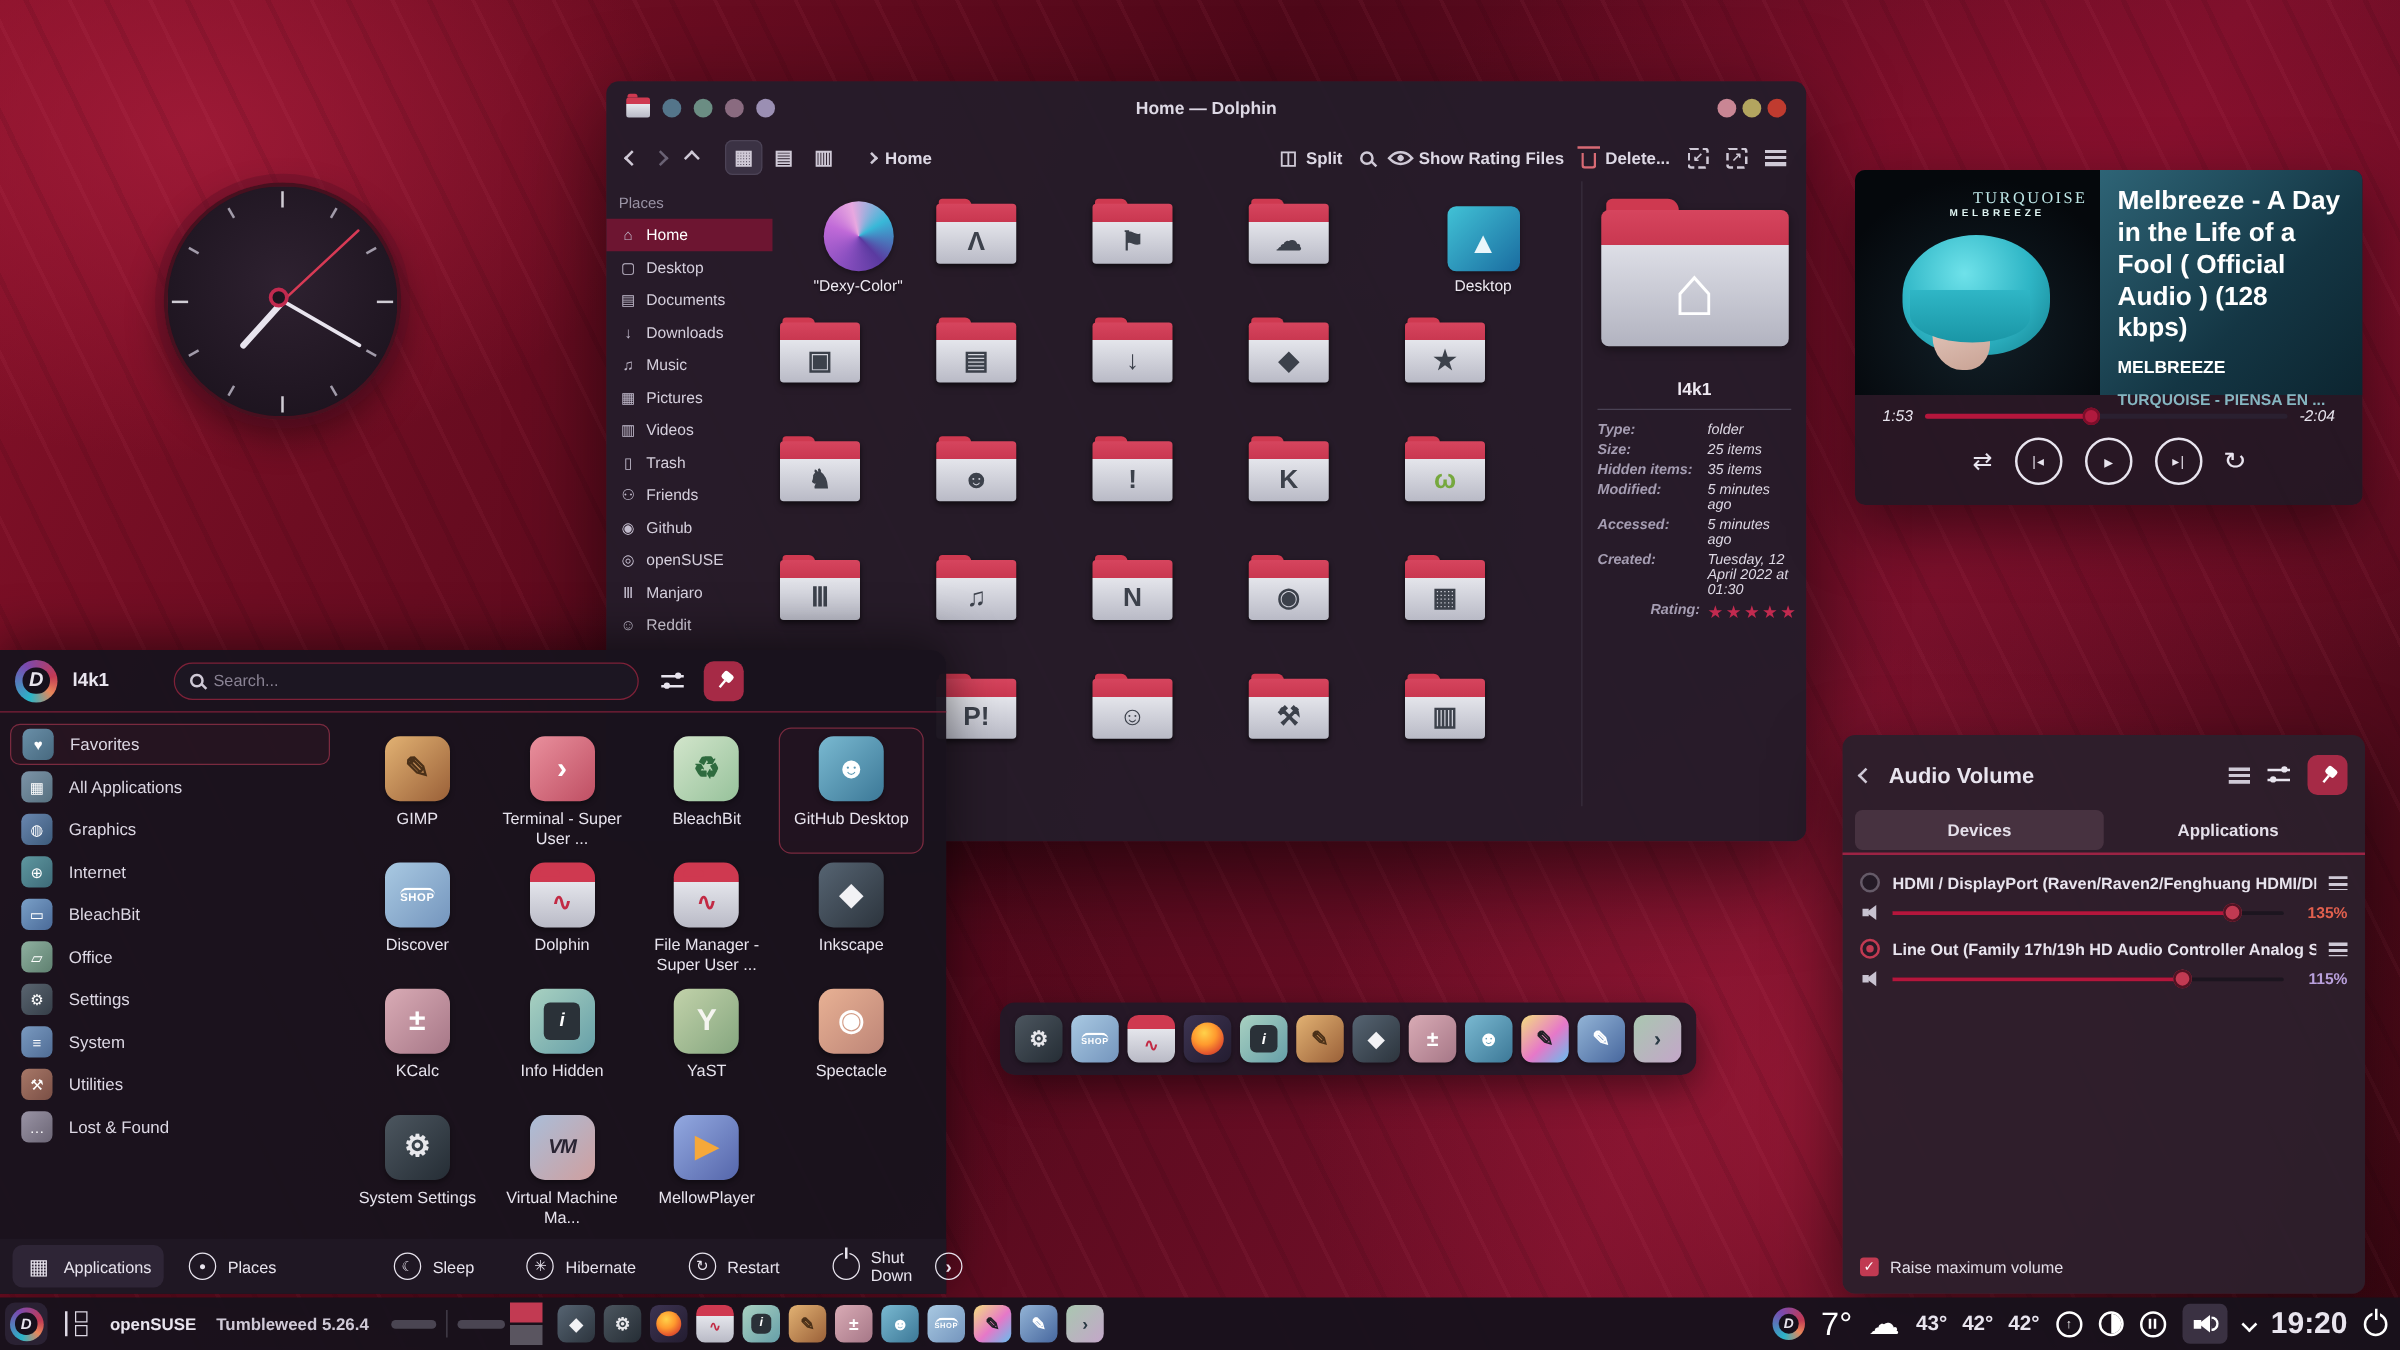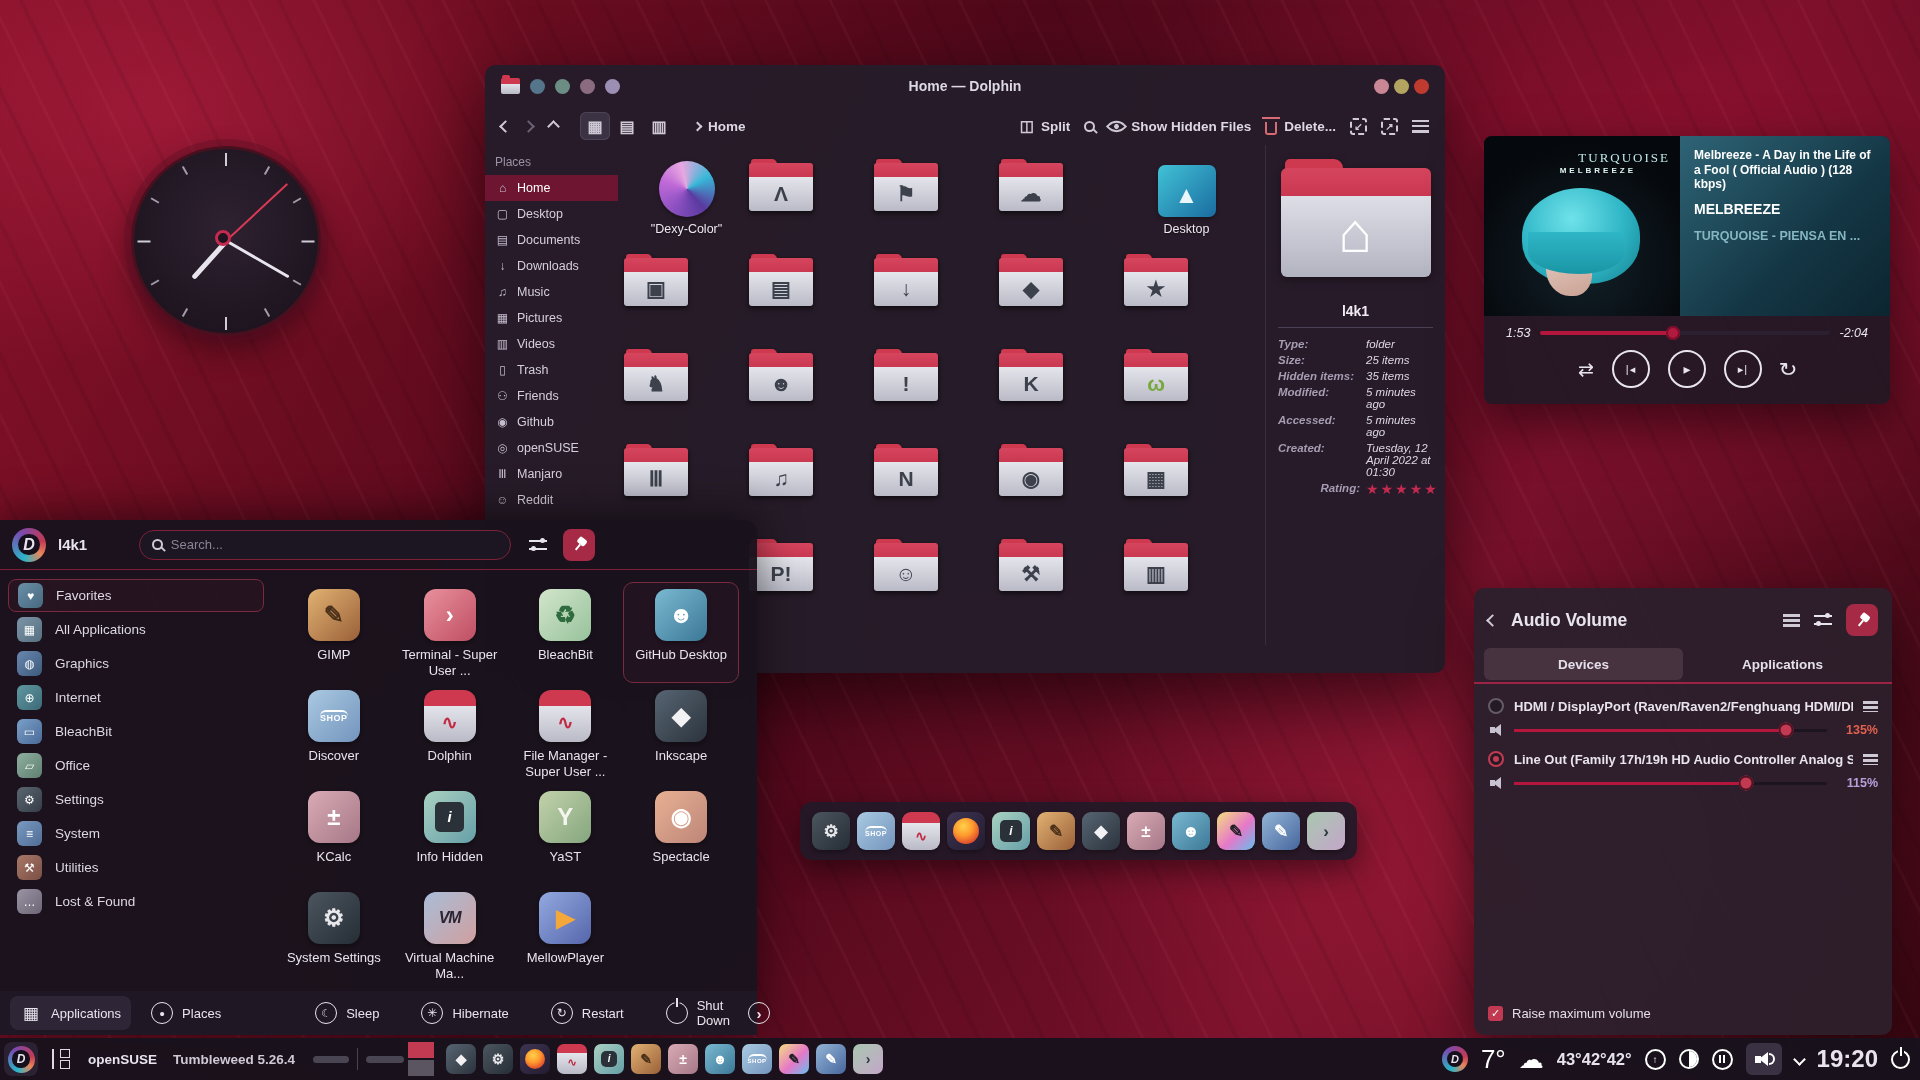--- a/index.html
+++ b/index.html
@@ -109,21 +109,21 @@
 
 #media{left:1484px;top:136px;width:406px;height:268px;border-radius:8px;background:rgba(33,24,36,.92);box-shadow:0 18px 50px rgba(0,0,0,.5);overflow:hidden;color:#e8e4ee}
 .media-top{display:flex;height:180px}
 .album{width:196px;flex:none;background:radial-gradient(circle at 50% 70%,#122028,#05080c 75%);position:relative;overflow:hidden}
 .album .hair{position:absolute;left:38px;top:52px;width:118px;height:96px;border-radius:52% 52% 46% 46%;background:radial-gradient(circle at 42% 32%,#6fe2ea,#2fb6c6 55%,#13808f)}
 .album .face{position:absolute;left:62px;top:108px;width:46px;height:52px;border-radius:46% 54% 40% 52%;background:linear-gradient(160deg,#e8cfc4,#c9a294)}
 .album .fringe{position:absolute;left:44px;top:96px;width:96px;height:42px;border-radius:0 0 48% 52%;background:linear-gradient(180deg,#2fb6c6,#1a96a6)}
 .album .art-title{position:absolute;right:10px;top:14px;font-size:13px;letter-spacing:2px;color:#bfe8e8;font-family:"Liberation Serif",serif}
 .album .art-artist{position:absolute;right:44px;top:30px;font-size:8px;letter-spacing:3px;color:#dff4f2;font-weight:bold}
 .media-info{flex:1;background:linear-gradient(135deg,#2e6476,#143644 60%,#0c2530);padding:12px 14px;display:flex;flex-direction:column}
-.media-title{font-size:12px;font-weight:bold;line-height:1.22;color:#fff}
+.media-title{font-size:21px;font-weight:bold;line-height:1.22;color:#fff}
 .media-artist{font-size:14px;font-weight:bold;margin-top:9px;color:#fff}
 .media-source{font-size:12.5px;font-weight:bold;margin-top:12px;color:#85b6c1}
 .media-progress{display:flex;align-items:center;gap:10px;padding:10px 22px 2px;font-size:12.5px;font-style:italic;color:#e8e4ee}
 .ptrack{flex:1;height:4px;border-radius:2px;background:#2a2030;position:relative}
 .ptrack .fill{position:absolute;left:0;top:0;bottom:0;background:#b5163c;border-radius:2px}
 .ptrack .knob{position:absolute;top:50%;transform:translate(-50%,-50%);width:14px;height:14px;border-radius:50%;background:#b01a3e;box-shadow:inset 0 0 0 2px #7c0e2a}
 .media-controls{display:flex;align-items:center;justify-content:center;gap:18px;padding-top:8px;color:#e8e4ee}
 .mc-glyph{font-size:19px;color:#e8e4ee}
 .shuffle-icon::before{content:"⇄"}
 .repeat-icon::before{content:"↻";display:inline-block;transform:scaleX(1.2)}
@@ -288,21 +288,21 @@
         <span class="chev right" style="width:7px;height:7px"></span>
         <span>Home</span>
       </span>
       <span class="tbtn" style="margin-left:auto">
         <span style="font-size:15px;color:#cfc9d6">◫</span>
         <span>Split</span>
       </span>
       <span class="mag"></span>
       <span class="tbtn">
         <span class="eye"></span>
-        <span>Show Hidden Files</span>
+        <span>Show Rating Files</span>
       </span>
       <span class="tbtn">
         <span class="trash"></span>
         <span>Delete...</span>
       </span>
       <span class="selbox arrow-in"></span>
       <span class="selbox arrow-out"></span>
       <span class="hamb"></span>
     </div>
     <div class="dolphin-main">
@@ -1129,21 +1129,21 @@
         <span class="appicn" style="background: linear-gradient(135deg, rgb(169, 199, 176), rgb(196, 166, 201));">
           <span class="g" style="color: rgb(42, 58, 69);">›</span>
         </span>
       </span>
     <span class="tb-right">
       <span class="dexy" style="width:26px;height:26px;font-size:11px">
           <span>D</span>
         </span>
       <span class="tb-weather">7°</span>
       <span class="cloud-icon"></span>
-      <span style="display:flex;">
+      <span style="display:flex;gap:12px">
 
           <span class="tb-temp">43°</span>
 
           <span class="tb-temp">42°</span>
 
           <span class="tb-temp">42°</span>
         </span>
       <span class="tray-ring upd-icon"></span>
       <span class="night-icon"></span>
       <span class="tray-ring pause-icon"></span>

